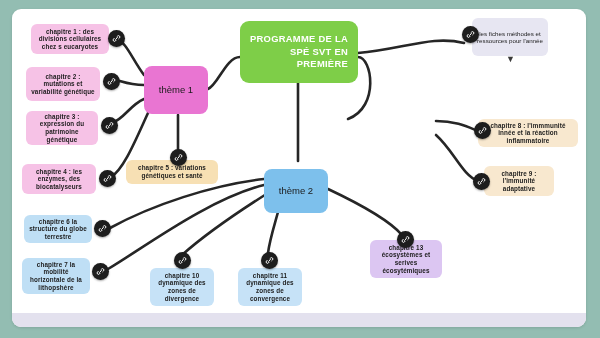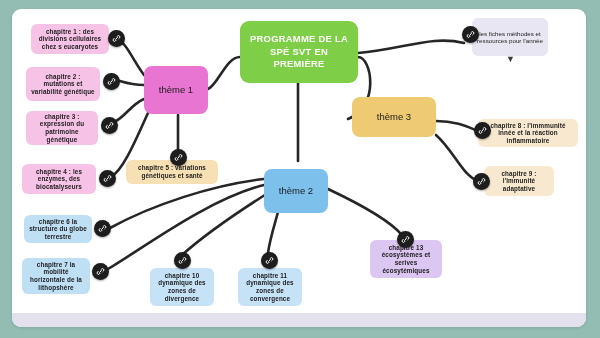--- a/index.html
+++ b/index.html
@@ -67,21 +67,21 @@
   .theme {
     font-size: 9.5px;
     font-weight: normal;
     border-radius: 8px;
   }
   #central {
     font-size: 9.4px;
     font-weight: bold;
     color: #ffffff;
     line-height: 1.32;
-    text-align: center;
+    text-align: right;
     justify-content: flex-start;
     padding: 8px 10px;
     border-radius: 9px;
     letter-spacing: 0.03em;
     text-transform: uppercase;
   }
   .pink   { background: #f6c2e6; }
   .magenta{ background: #e975d2; }
   .blue   { background: #7dc0ec; }
   .lblue  { background: #bfdff5; }
@@ -154,23 +154,20 @@
     </div>
 
     <div class="node theme magenta" style="left:132px; top:57px; width:64px; height:48px;">
       <span>thème 1</span>
     </div>
 
     <div class="node theme blue" style="left:252px; top:160px; width:64px; height:44px;">
       <span>thème 2</span>
     </div>
 
-    <div class="node theme gold" style="left:340px; top:88px; width:84px; height:40px;">
-      <span>thème 3</span>
-    </div>
 
     <div class="node lav" style="left:460px; top:9px; width:76px; height:38px; font-size:6.2px; font-weight:normal; padding:3px 5px; border-radius:6px;">
       <span>les fiches méthodes et ressources pour l'année</span>
     </div>
     <div class="chev" style="left:494px; top:46px;">▼</div>
 
     <div class="node chapter pink" style="left:19px; top:15px; width:78px; height:30px;">
       <span>chapitre 1 : des divisions cellulaires chez s eucaryotes</span>
     </div>
 

